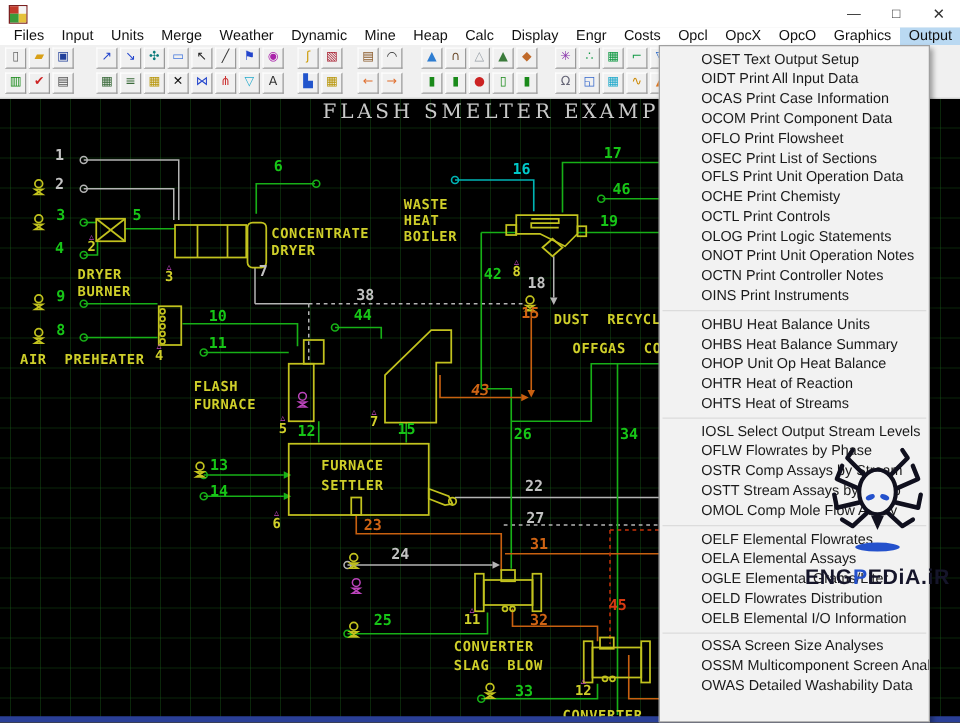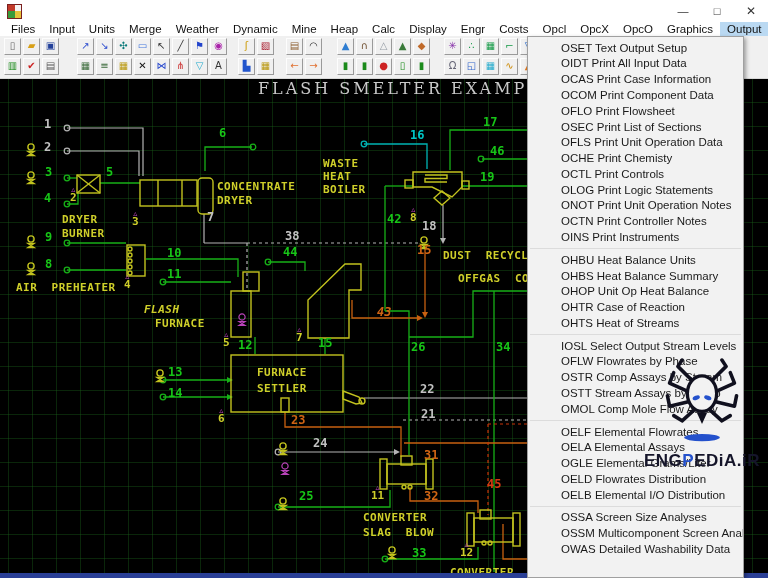--- a/index.html
+++ b/index.html
@@ -221,21 +221,21 @@
 
     <div>
         <span class="fl" style="left: 62px; top: 213px;">DRYER</span>
         <span class="fl" style="left: 62px; top: 227px;">BURNER</span>
         <span class="fl" style="left: 16px; top: 281px;">AIR  PREHEATER</span>
         <span class="fl" style="left: 217px; top: 180px;">CONCENTRATE</span>
         <span class="fl" style="left: 217px; top: 194px;">DRYER</span>
         <span class="fl" style="left: 323px; top: 157px;">WASTE</span>
         <span class="fl" style="left: 323px; top: 170px;">HEAT</span>
         <span class="fl" style="left: 323px; top: 183px;">BOILER</span>
-        <span class="fl" style="left: 144px; top: 303px; font-style: italic;">FLASH</span>
+        <span class="fl" style="left: 155px; top: 303px;">FLASH</span>
         <span class="fl" style="left: 155px; top: 317px;">FURNACE</span>
         <span class="fl" style="left: 257px; top: 366px;">FURNACE</span>
         <span class="fl" style="left: 257px; top: 382px;">SETTLER</span>
         <span class="fl clip" style="left: 443px; top: 249px;">DUST  RECYCLE</span>
         <span class="fl clip" style="left: 458px; top: 272px;">OFFGAS  COO</span>
         <span class="fl" style="left: 363px; top: 511px;">CONVERTER</span>
         <span class="fl" style="left: 363px; top: 526px;">SLAG  BLOW</span>
         <span class="fl clip" style="left: 450px; top: 566px;">CONVERTER</span>
         <span class="sn c-gray" style="left: 44px; top: 117px;">1</span>
         <span class="sn c-gray" style="left: 44px; top: 140px;">2</span>
@@ -258,23 +258,23 @@
         <span class="sn c-green" style="left: 283px; top: 245px;">44</span>
         <span class="sn c-orange" style="left: 417px; top: 243px;">15</span>
         <span class="sn c-orange" style="left: 377px; top: 305px; font-style: italic;">43</span>
         <span class="sn c-green" style="left: 411px; top: 340px;">26</span>
         <span class="sn c-green" style="left: 496px; top: 340px;">34</span>
         <span class="sn c-green" style="left: 238px; top: 338px;">12</span>
         <span class="sn c-green" style="left: 318px; top: 336px;">15</span>
         <span class="sn c-green" style="left: 168px; top: 365px;">13</span>
         <span class="sn c-green" style="left: 168px; top: 386px;">14</span>
         <span class="sn c-gray" style="left: 420px; top: 382px;">22</span>
-        <span class="sn c-gray" style="left: 421px; top: 407px;">21</span>
+        <span class="sn c-gray" style="left: 421px; top: 407px;">27</span>
         <span class="sn c-orange" style="left: 291px; top: 413px;">23</span>
-        <span class="sn c-orange" style="left: 424px; top: 428px; margin-top: 20px;">31</span>
+        <span class="sn c-orange" style="left: 424px; top: 428px;">31</span>
         <span class="sn c-gray" style="left: 313px; top: 436px;">24</span>
         <span class="sn c-red" style="left: 487px; top: 477px;">45</span>
         <span class="sn c-green" style="left: 299px; top: 489px;">25</span>
         <span class="sn c-orange" style="left: 424px; top: 489px;">32</span>
         <span class="sn c-green" style="left: 412px; top: 546px;">33</span>
         <span class="un" style="left: 70px; top: 186px;">
           <span class="tri">▵</span>
           <span class="num">2</span>
         </span>
         <span class="un" style="left: 132px; top: 210px;">
@@ -552,34 +552,34 @@
       <div class="mentry">OCHE Print Chemisty</div>
       <div class="mentry">OCTL Print Controls</div>
       <div class="mentry">OLOG Print Logic Statements</div>
       <div class="mentry">ONOT Print Unit Operation Notes</div>
       <div class="mentry">OCTN Print Controller Notes</div>
       <div class="mentry">OINS Print Instruments</div>
       <div class="sep"></div>
       <div class="mentry">OHBU Heat Balance Units</div>
       <div class="mentry">OHBS Heat Balance Summary</div>
       <div class="mentry">OHOP Unit Op Heat Balance</div>
-      <div class="mentry">OHTR Case of Reaction</div>
+      <div class="mentry">OHTR Heat of Reaction</div>
       <div class="mentry">OHTS Heat of Streams</div>
       <div class="sep"></div>
       <div class="mentry">IOSL Select Output Stream Levels</div>
       <div class="mentry">OFLW Flowrates by Phase</div>
       <div class="mentry">OSTR Comp Assays by Stream</div>
       <div class="mentry">OSTT Stream Assays by Comp</div>
       <div class="mentry">OMOL Comp Mole Flow Assay</div>
       <div class="sep"></div>
       <div class="mentry">OELF Elemental Flowrates</div>
       <div class="mentry">OELA Elemental Assays</div>
       <div class="mentry">OGLE Elemental Grams/Liter</div>
       <div class="mentry">OELD Flowrates Distribution</div>
-      <div class="mentry">OELB Elemental I/O Distribution</div>
+      <div class="mentry">OELB Elemental I/O Information</div>
       <div class="sep"></div>
       <div class="mentry">OSSA Screen Size Analyses</div>
       <div class="mentry">OSSM Multicomponent Screen Analyses</div>
       <div class="mentry">OWAS Detailed Washability Data</div>
     </div>
 
   <div class="wm">
     <svg width="74" height="88" viewBox="0 0 70 84">
       <g stroke="#10101e" stroke-width="3.4" fill="none" stroke-linecap="round" stroke-linejoin="round">
         <polyline points="26,22 12,8 16,2"></polyline>

